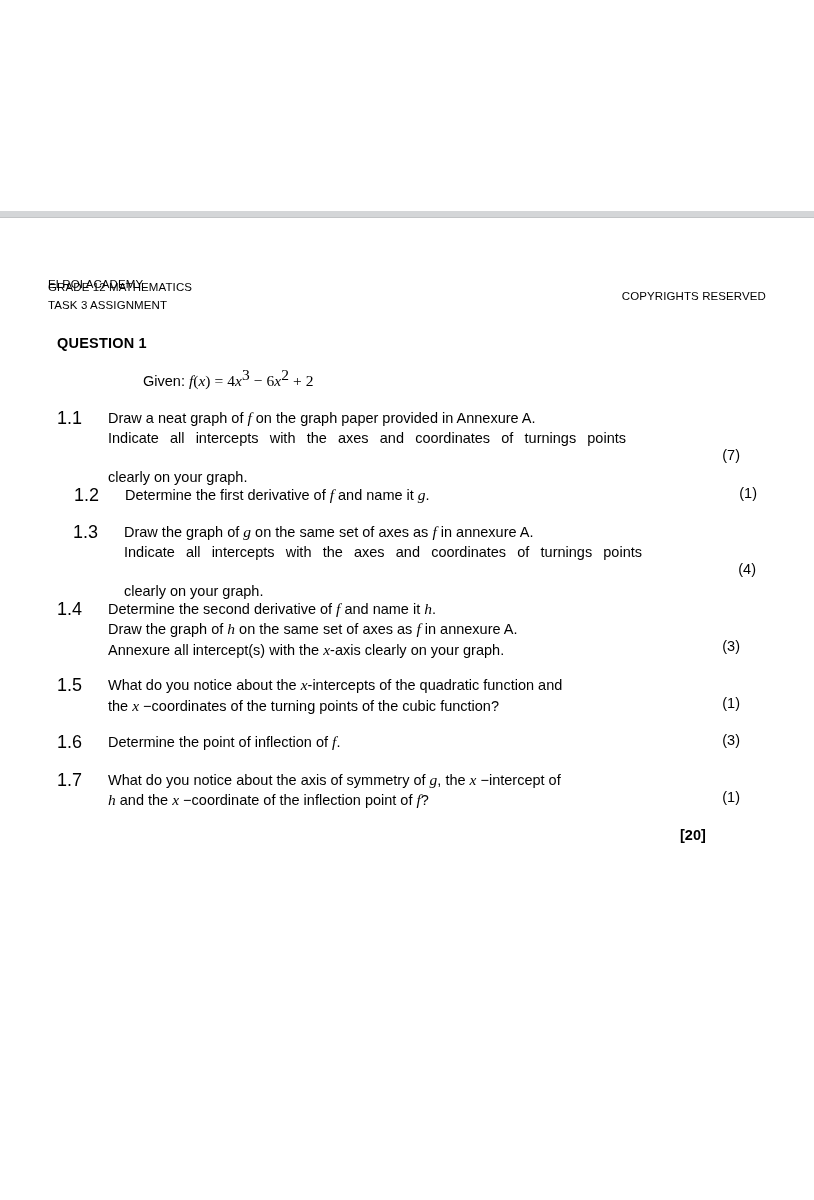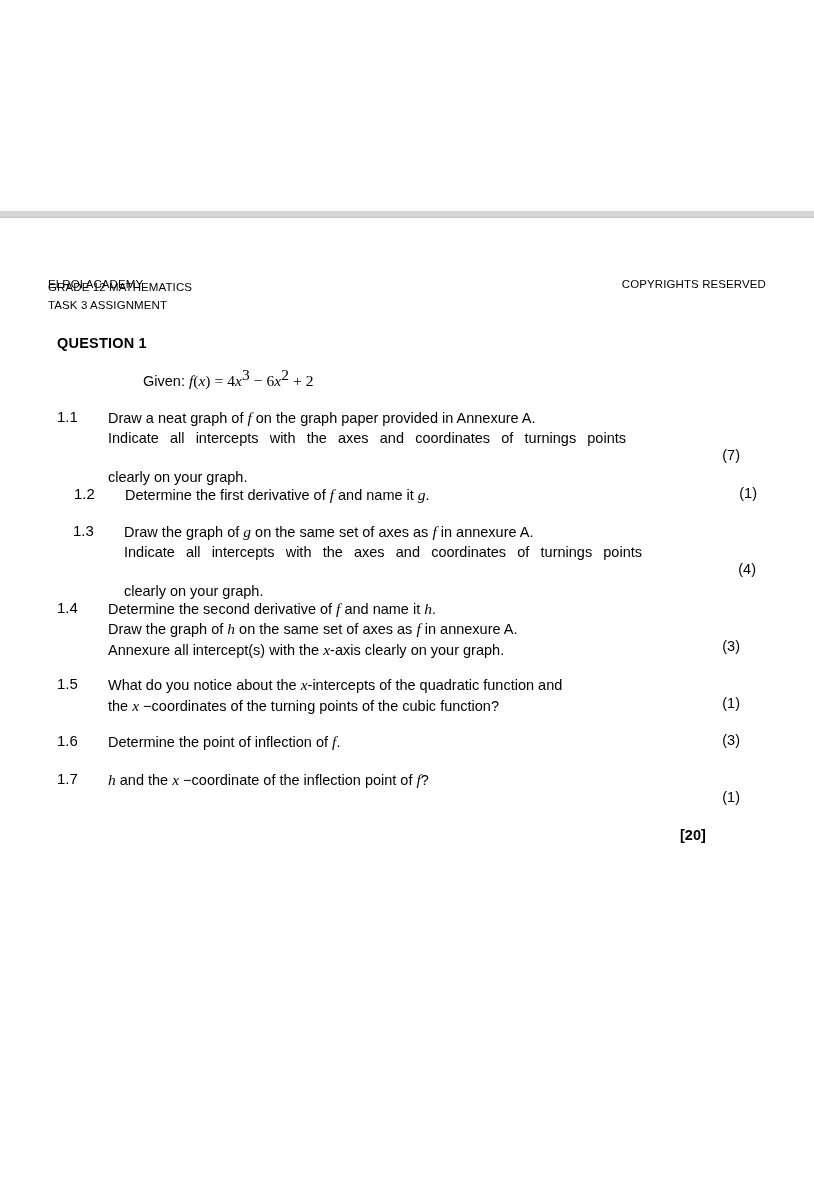--- a/index.html
+++ b/index.html
@@ -58,21 +58,21 @@
     position: absolute;
     left: 0;
     right: 0;
     top: 0;
     text-align: left;
     line-height: 18px;
   }
   .doc-header .right {
     position: absolute;
     right: 0;
-    top: 0;
+    top: 12px;
     text-align: right;
   }
   .question-title {
     position: absolute;
     left: 57px;
     top: 335px;
     font-size: 14.5px;
     font-weight: bold;
     letter-spacing: 0.2px;
   }
@@ -105,21 +105,21 @@
   .qrow {
     position: relative;
     width: 814px;
     margin-bottom: 14px;
   }
   .qnum {
     position: absolute;
     left: 57px;
     top: 0;
     width: 46px;
-    font-size: 15px;
+    font-size: 18px;
   }
   .qbody {
     position: absolute;
     left: 108px;
     top: 0;
     width: 518px;
     font-size: 14.5px;
     line-height: 19.5px;
   }
   .qbody .just {
@@ -230,20 +230,21 @@
       <div class="qrow" style="position: absolute; top: 324px; left: 0px; height: 19.5px;">
         <div class="qnum">1.6</div>
         <div class="qbody">
           <div><span class="">Determine the point of inflection of </span><span class="mi">f</span><span class="">.</span></div>
         </div>
         <div class="marks" style="top: 0px;">(3)</div>
       </div>
       <div class="qrow" style="position: absolute; top: 361.5px; left: 0px; height: 39px;">
         <div class="qnum">1.7</div>
         <div class="qbody">
+          <div><span class="">What do you notice about the axis of symmetry of </span><span class="mi">g</span><span class="">, the </span><span class="mi">x</span><span class=""> −intercept of</span></div>
           <div><span class="mi">h</span><span class=""> and the </span><span class="mi">x</span><span class=""> −coordinate of the inflection point of </span><span class="mi">f</span><span class="">?</span></div>
         </div>
         <div class="marks" style="top: 19.5px;">(1)</div>
       </div>
     </div>
 
   <div class="total">[20]</div>
 
 </div>
 

